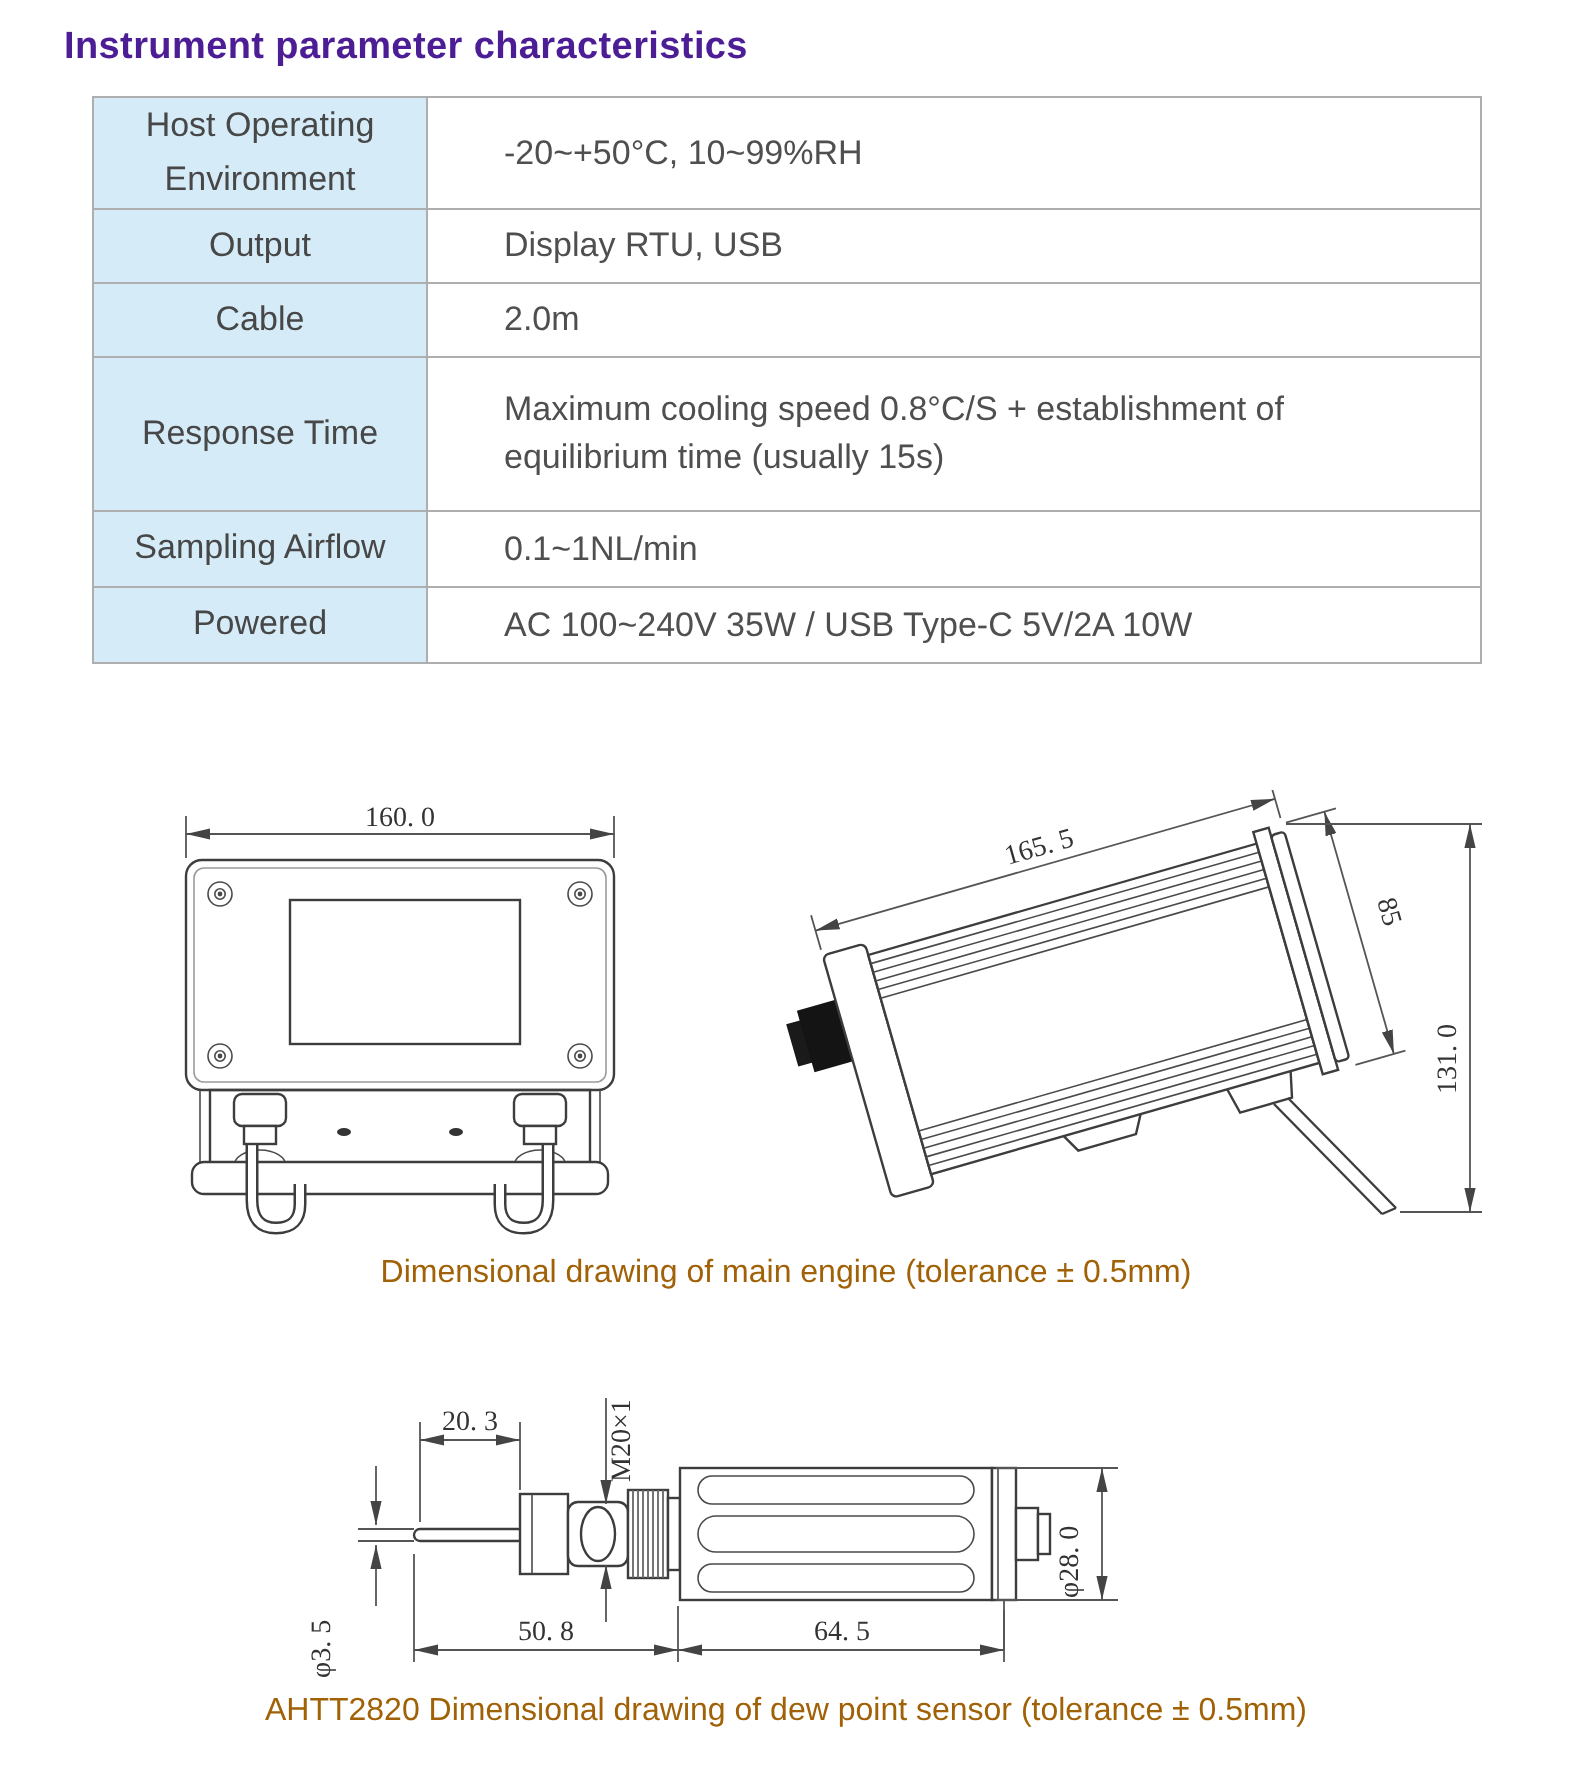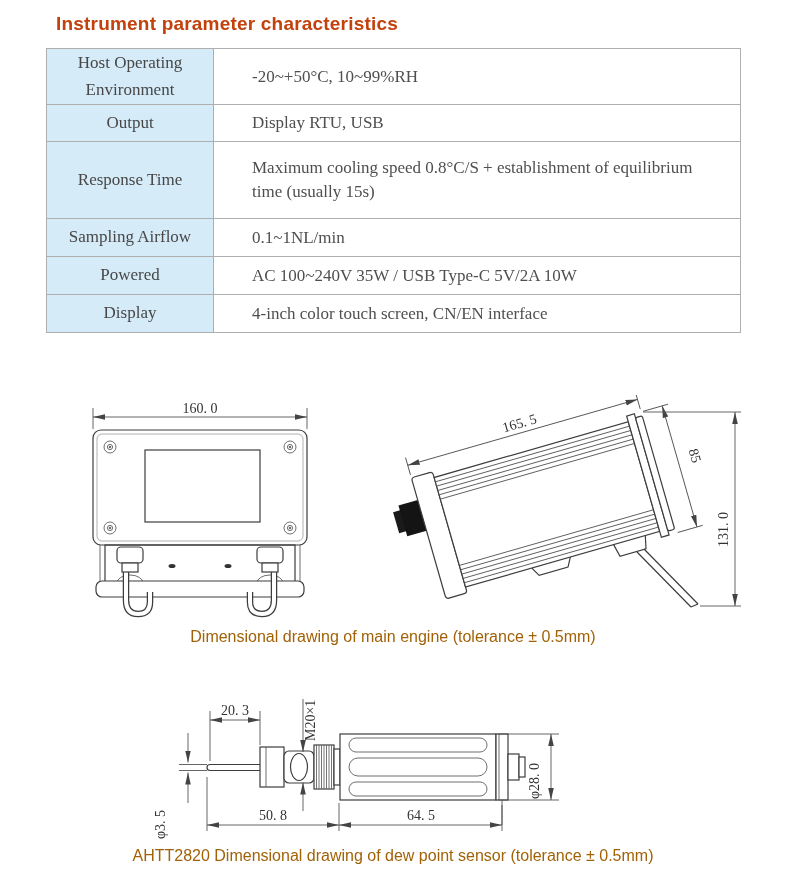--- a/index.html
+++ b/index.html
@@ -1,22 +1,22 @@
 <!DOCTYPE html>
 <html><head>
 <meta charset="utf-8">
 <style>
   html,body{margin:0;padding:0;background:#fff;}
   #page{position:relative;width:790px;height:895px;background:#fff;
         font-family:"Liberation Sans","DejaVu Sans",sans-serif;overflow:hidden;}
-  #title{position:absolute;left:56px;top:13px;font-size:19px;font-weight:700;
-         color:#c2410c;letter-spacing:.2px;}
+  #title{position:absolute;left:32px;top:13px;font-size:19px;font-weight:700;
+         color:#4c1d95;letter-spacing:.2px;}
   
   #spec-table{position:absolute;left:46px;top:48px;width:694px;border-collapse:collapse;
-              table-layout:fixed;font-family:Liberation Serif, serif;}
+              table-layout:fixed;}
   #spec-table td{border:1px solid #aeaeae;font-size:17px;vertical-align:middle;}
   #spec-table td.lbl{background:#d6ebf8;color:#474747;text-align:center;
                      line-height:1.55;padding:0 4px;}
   #spec-table td.val{color:#4f4f4f;padding-left:38px;padding-right:40px;line-height:1.4;}
   tr.r0{height:56px;} tr.r1{height:37px;} tr.r2{height:37px;} tr.r3{height:77px;}
   tr.r4{height:38px;} tr.r5{height:38px;} tr.r6{height:38px;}
   tr.r3 td.val{line-height:38px;}
   
   .drawing{position:absolute;}
   .geo{stroke:#3d3d3d;fill:none;stroke-width:1.2px;}
@@ -43,35 +43,35 @@
       </colgroup>
     <tbody>
       <tr class="r0">
         <td class="lbl">Host Operating Environment</td>
         <td class="val">-20~+50°C,  10~99%RH</td>
       </tr>
       <tr class="r1">
         <td class="lbl">Output</td>
         <td class="val">Display RTU,  USB</td>
       </tr>
+      <tr class="r2">
+        <td class="lbl">Cable</td>
+        <td class="val">2.0m</td>
+      </tr>
       <tr class="r3">
         <td class="lbl">Response Time</td>
         <td class="val">Maximum cooling speed 0.8°C/S + establishment of equilibrium time (usually 15s)</td>
       </tr>
       <tr class="r4">
         <td class="lbl">Sampling Airflow</td>
         <td class="val">0.1~1NL/min</td>
       </tr>
       <tr class="r5">
         <td class="lbl">Powered</td>
         <td class="val">AC 100~240V 35W / USB Type-C 5V/2A 10W</td>
-      </tr>
-      <tr class="r6">
-        <td class="lbl">Display</td>
-        <td class="val">4-inch color touch screen, CN/EN interface</td>
       </tr>
     </tbody>
   </table>
 
   <svg class="drawing" style="left:80px;top:395px;" width="260" height="230" viewBox="0 0 260 230">
     <defs>
       <marker id="ar1" markerWidth="13" markerHeight="8" refX="12" refY="4" orient="auto-start-reverse" markerUnits="userSpaceOnUse">
         <path d="M12,4 L0,1.2 L0,6.8 Z" fill="#444"></path>
       </marker>
     </defs>

